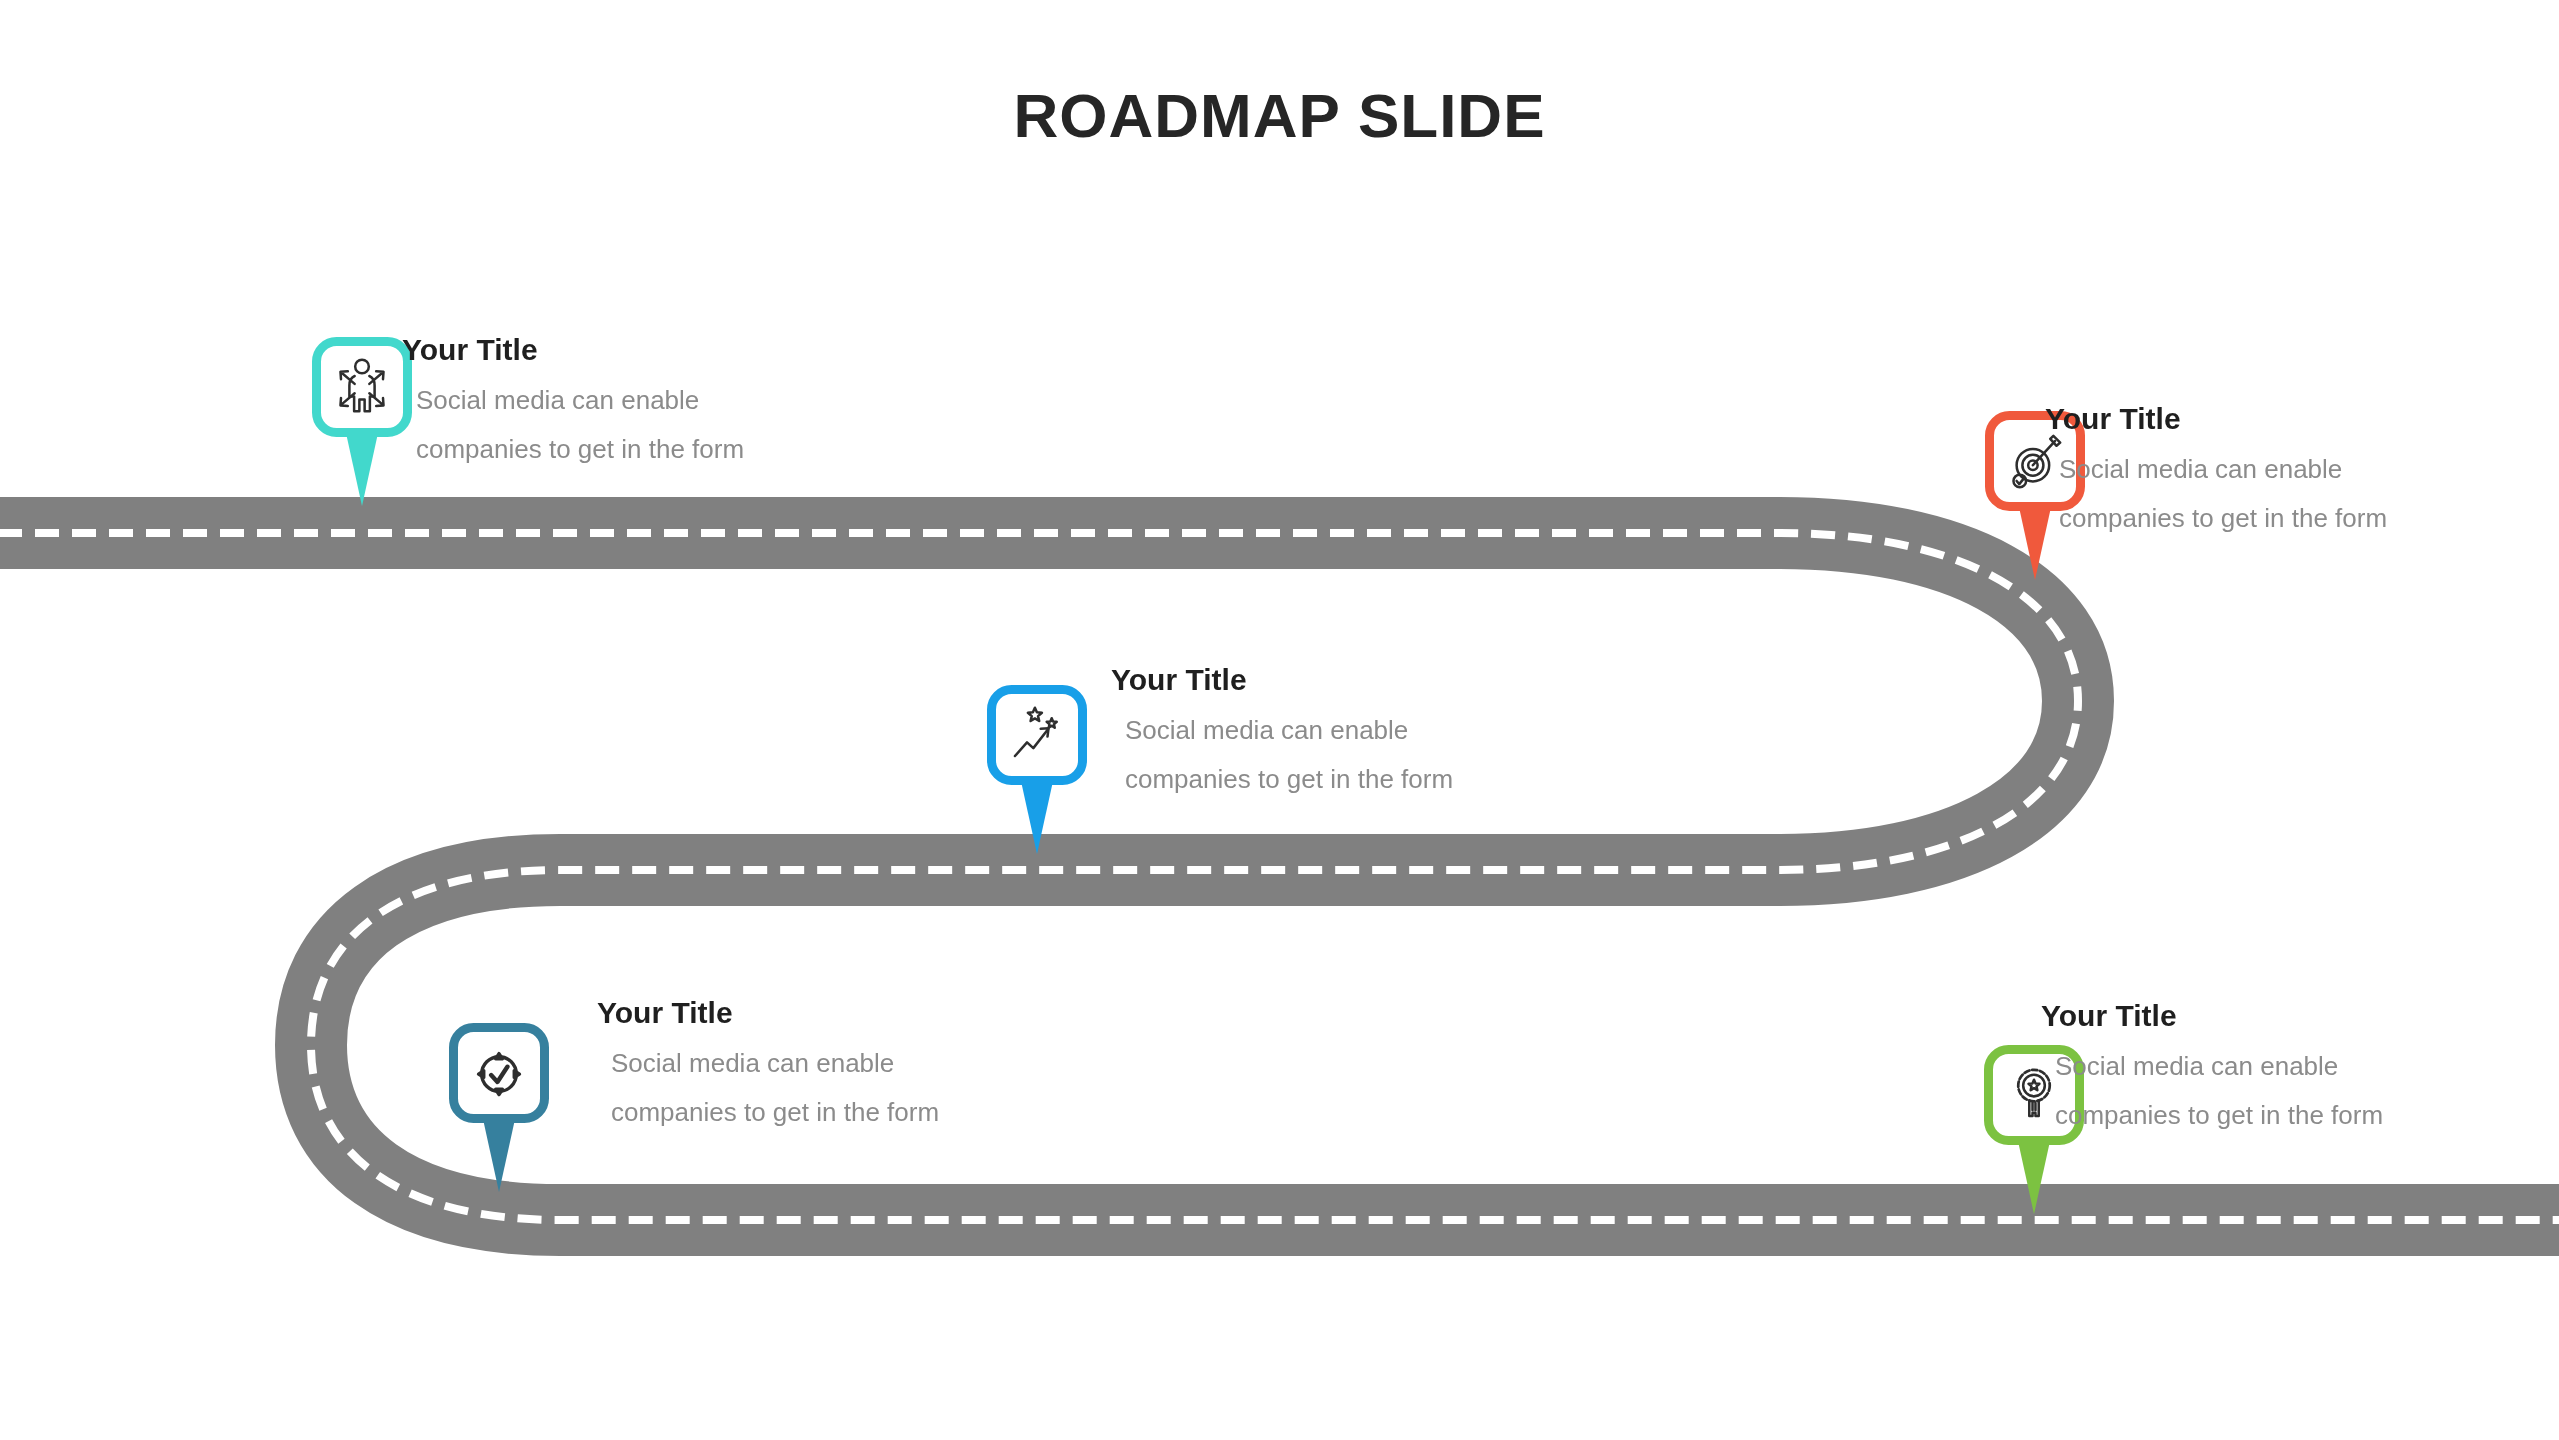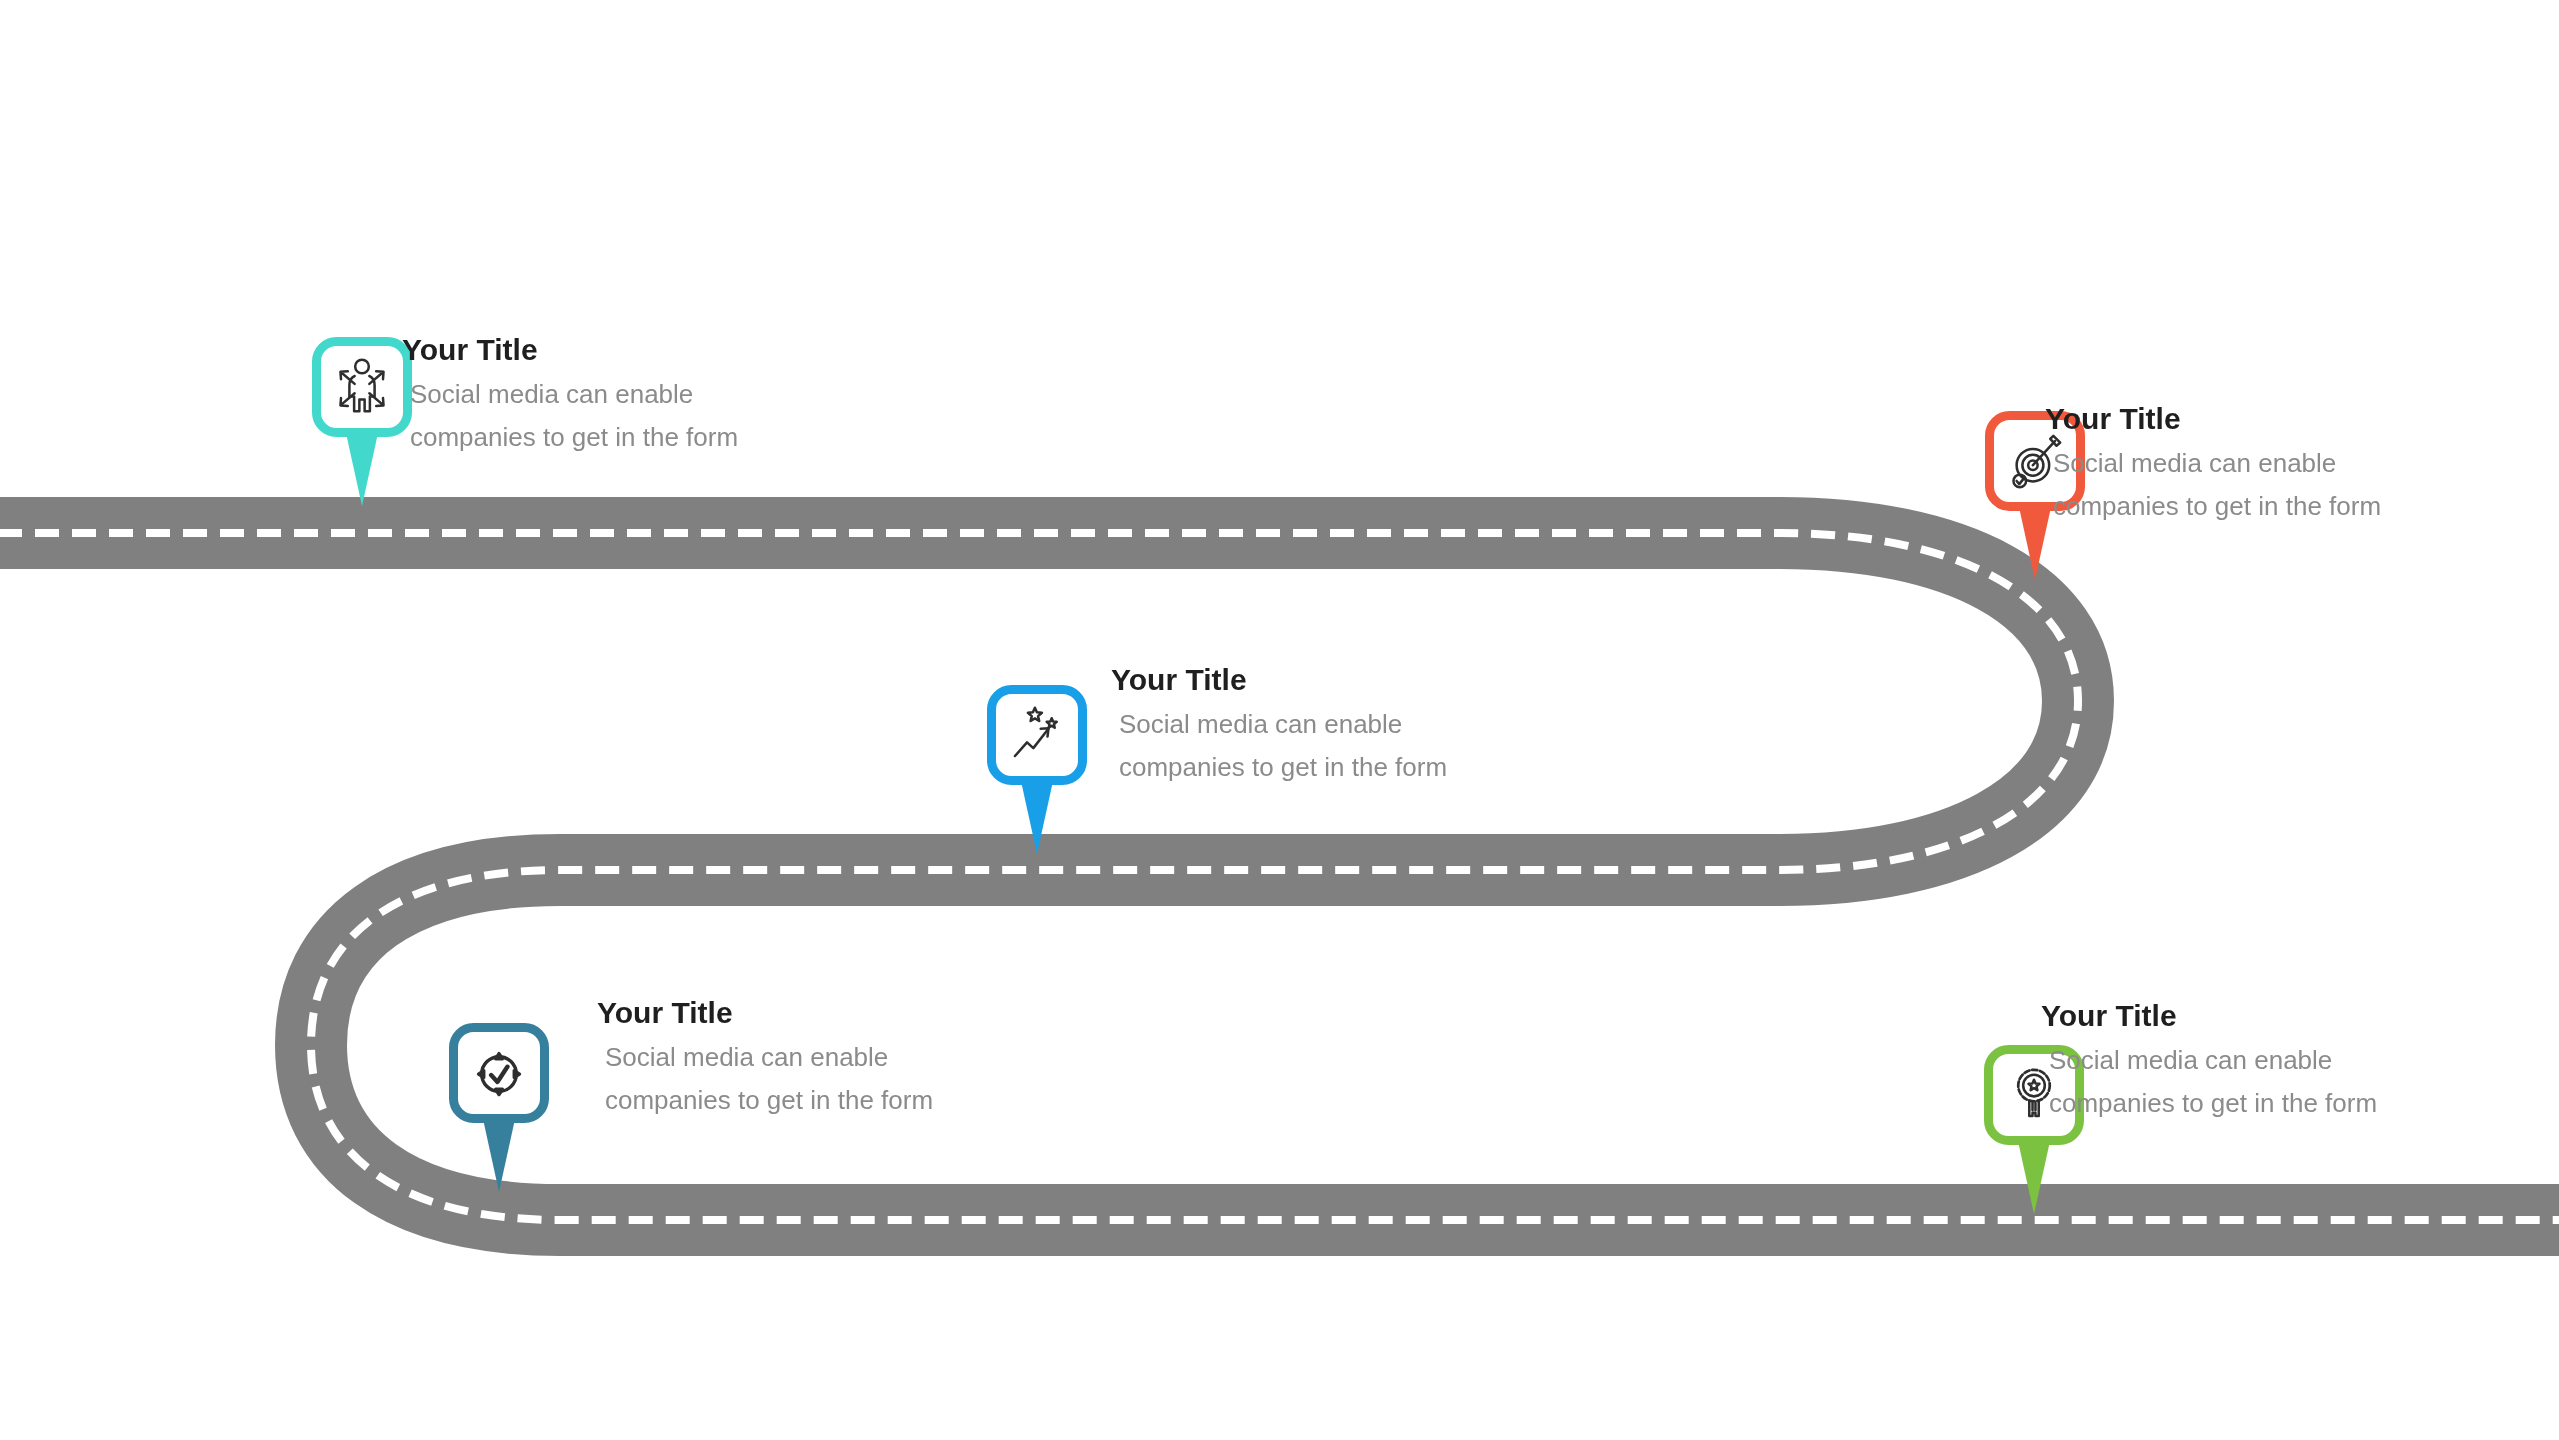--- a/index.html
+++ b/index.html
@@ -28,31 +28,32 @@
     text-align:left;
   }
   .ms-title{
     margin:0 0 6px 0;
     font-size:30px;
     line-height:38px;
     font-weight:bold;
     color:#1f1f1f;
   }
   .ms-desc{
-    margin:8px;
+    margin:14px;
     font-size:26px;
     line-height:35px;
     color:#8b8b8b;
   }
 </style>
 </head>
 <body>
 
 <div class="slide">
 
+  <h1 class="slide-title">ROADMAP SLIDE</h1>
 
   <svg id="road-svg" width="2559" height="1440" viewBox="0 0 2559 1440">
     <path d="M -2 533 H 1780 C 1955 533 2078 595 2078 701 C 2078 807 1955 870 1780 870 H 560 C 400 870 311 935 311 1045 C 311 1155 400 1220 560 1220 H 2561" fill="none" stroke-width="72" stroke="#808080"></path>
     <path d="M -2 533 H 1780 C 1955 533 2078 595 2078 701 C 2078 807 1955 870 1780 870 H 560 C 400 870 311 935 311 1045 C 311 1155 400 1220 560 1220 H 2561" fill="none" stroke-width="8" stroke-dasharray="24 13" stroke="#ffffff"></path>
   </svg>
 
   <svg class="pin" style="left:302px;top:336px;" width="120" height="176" viewBox="0 0 120 176">
     <polygon points="42,88 78,88 60,170" fill="#42d8cc"></polygon>
     <rect x="14.5" y="5.5" width="91" height="91" rx="20" fill="#ffffff" stroke-width="9" stroke="#42d8cc"></rect>
     <g transform="translate(26.4,17.4) scale(1.05)" fill="none" stroke-width="2.4" stroke-linecap="round" stroke-linejoin="round" stroke="#2e2e2e">

